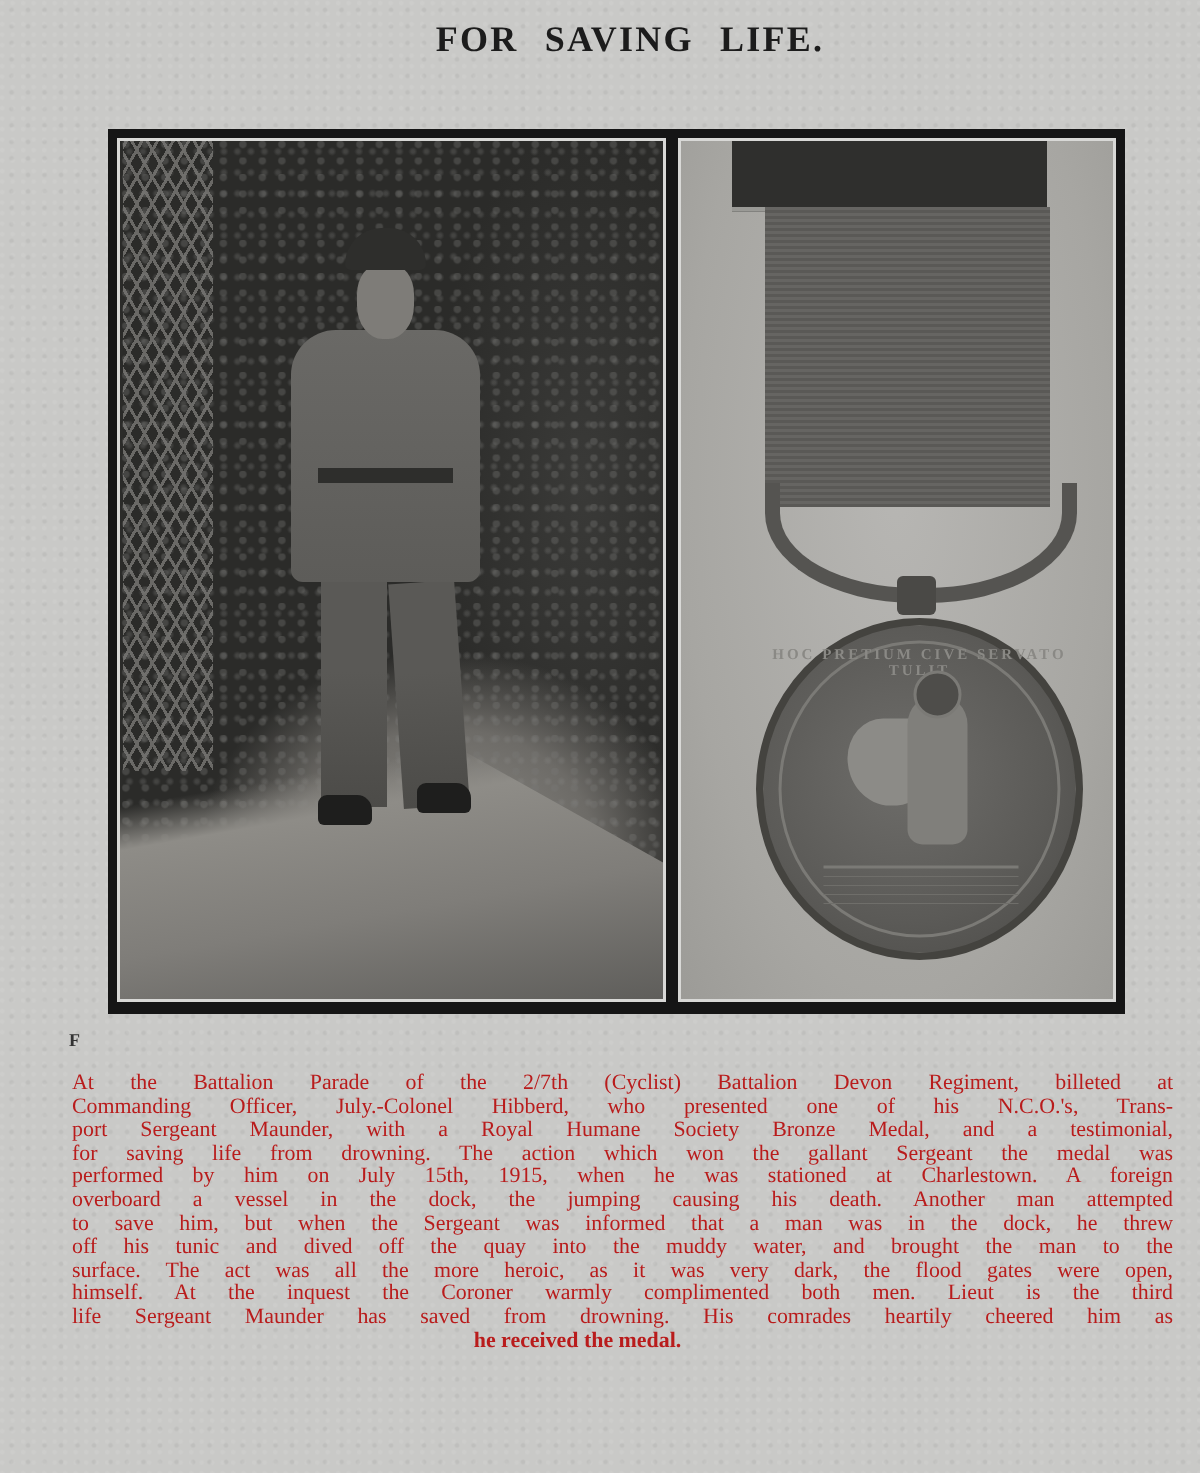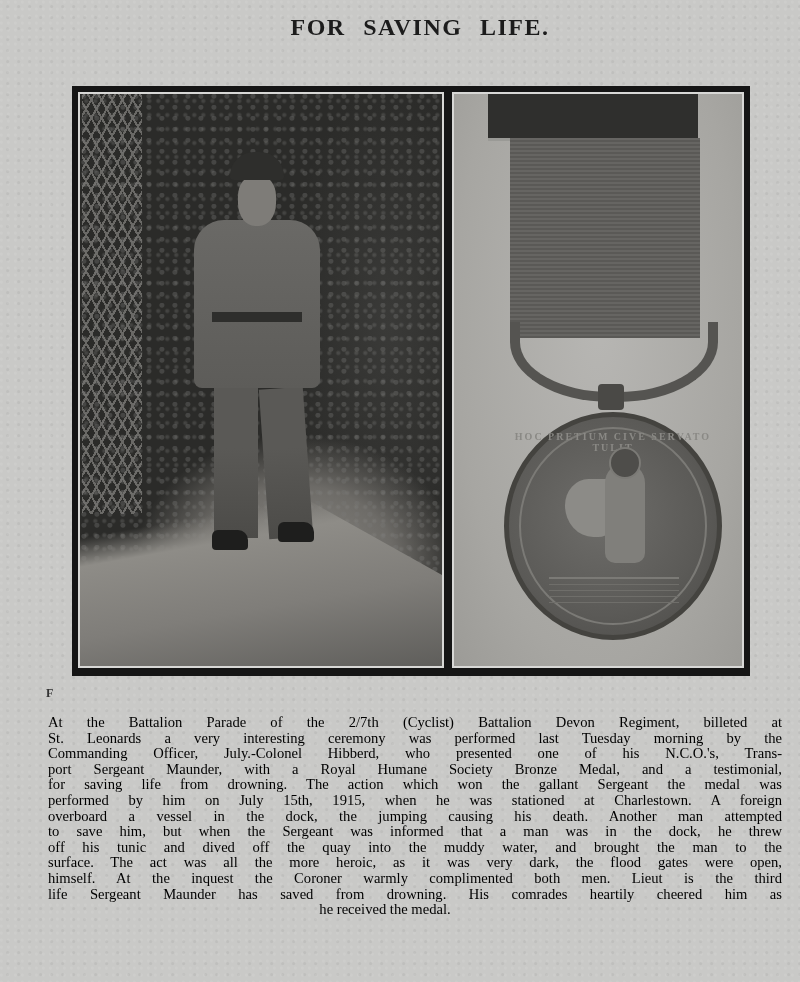--- a/index.html
+++ b/index.html
@@ -126,24 +126,24 @@
     }
     .medal .exergue {
       position: absolute; left: 40px; top: 160px; width: 130px; height: 24px;
       border-top: 2px solid #7b7a76;
       background: repeating-linear-gradient(180deg, transparent 0 5px, #6f6e6a 5px 6px);
     }
 
     .mark { position: absolute; left: 46px; top: 686px; font-size: 12px; font-weight: bold; color: #333; }
     .article {
       position: absolute; left: 48px; top: 715px; width: 734px;
-      font-size: 14.6px; line-height: 15.6px; text-align: justify; color: #000000;
+      font-size: 14.6px; line-height: 15.6px; text-align: justify; color: #b91c1c;
     }
     .article .line { display: block; text-align-last: justify; white-space: nowrap; }
-    .article .last { display: block; text-align: center; padding-right: 60px; }
+    .article .last { display: block; text-align: center; padding-right: 60px; font-weight: bold; }
   </style>
 </head>
 <body>
 
 <div class="title">FOR SAVING LIFE.</div>
 
 <div class="frame"></div>
 
 <div class="photo-left">
   <div class="foliage"></div>
@@ -173,21 +173,20 @@
     <div class="cherub"></div>
     <div class="cherub-head"></div>
     <div class="exergue"></div>
   </div>
 </div>
 
 <div class="mark">F</div>
 
 <div class="article">
   <span class="line">At the Battalion Parade of the 2/7th (Cyclist) Battalion Devon Regiment, billeted at</span>
-  <span class="line">St. Leonards a very interesting ceremony was performed last Tuesday morning by the</span>
   <span class="line">Commanding Officer, July.-Colonel Hibberd, who presented one of his N.C.O.'s, Trans-</span>
   <span class="line">port Sergeant Maunder, with a Royal Humane Society Bronze Medal, and a testimonial,</span>
   <span class="line">for saving life from drowning. The action which won the gallant Sergeant the medal was</span>
   <span class="line">performed by him on July 15th, 1915, when he was stationed at Charlestown. A foreign</span>
   <span class="line">overboard a vessel in the dock, the jumping causing his death. Another man attempted</span>
   <span class="line">to save him, but when the Sergeant was informed that a man was in the dock, he threw</span>
   <span class="line">off his tunic and dived off the quay into the muddy water, and brought the man to the</span>
   <span class="line">surface. The act was all the more heroic, as it was very dark, the flood gates were open,</span>
   <span class="line">himself. At the inquest the Coroner warmly complimented both men. Lieut is the third</span>
   <span class="line">life Sergeant Maunder has saved from drowning. His comrades heartily cheered him as</span>

